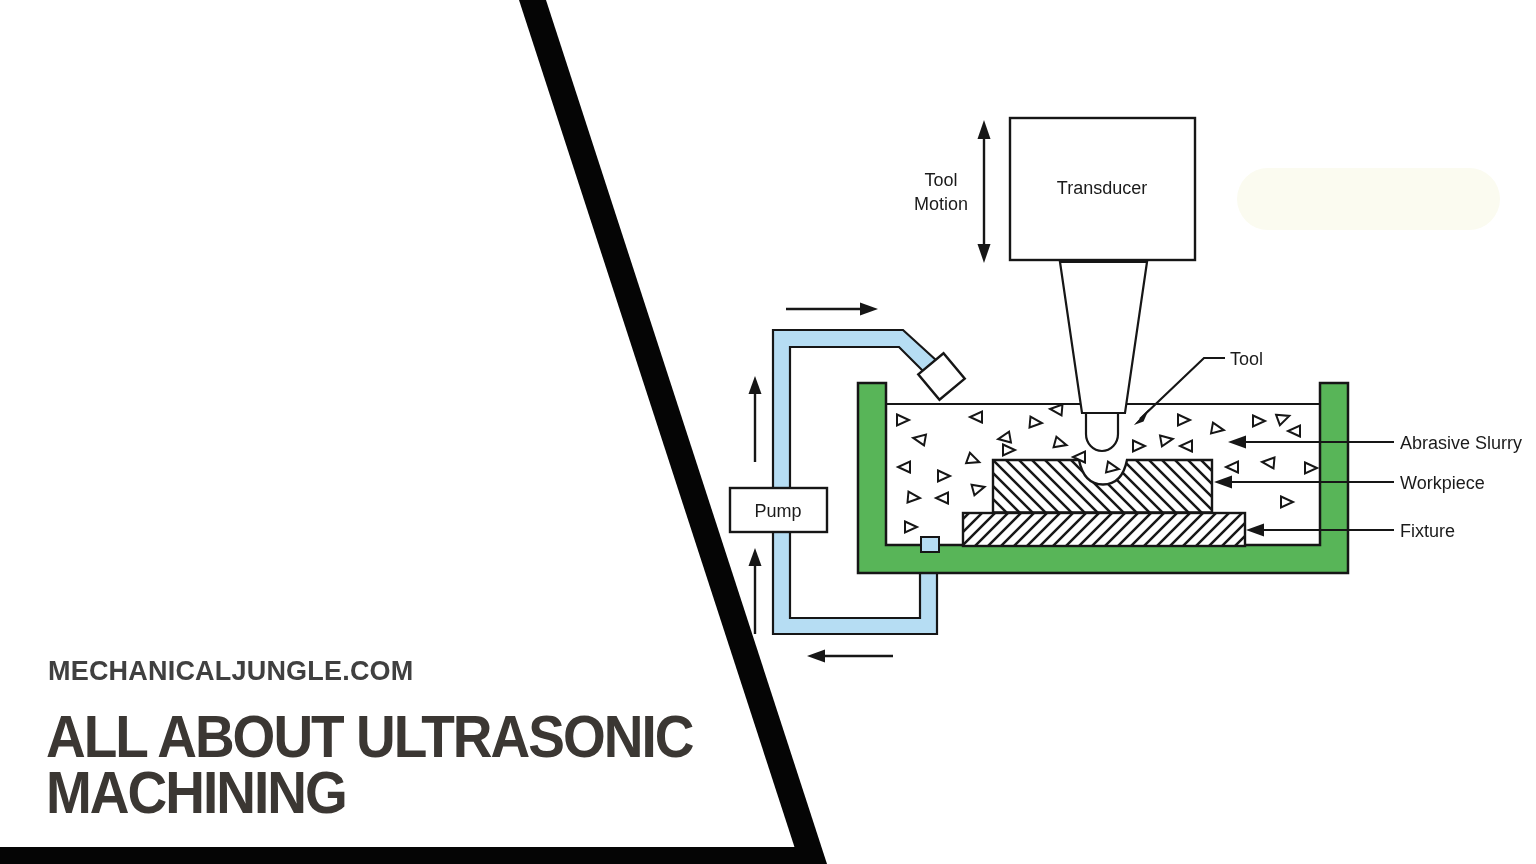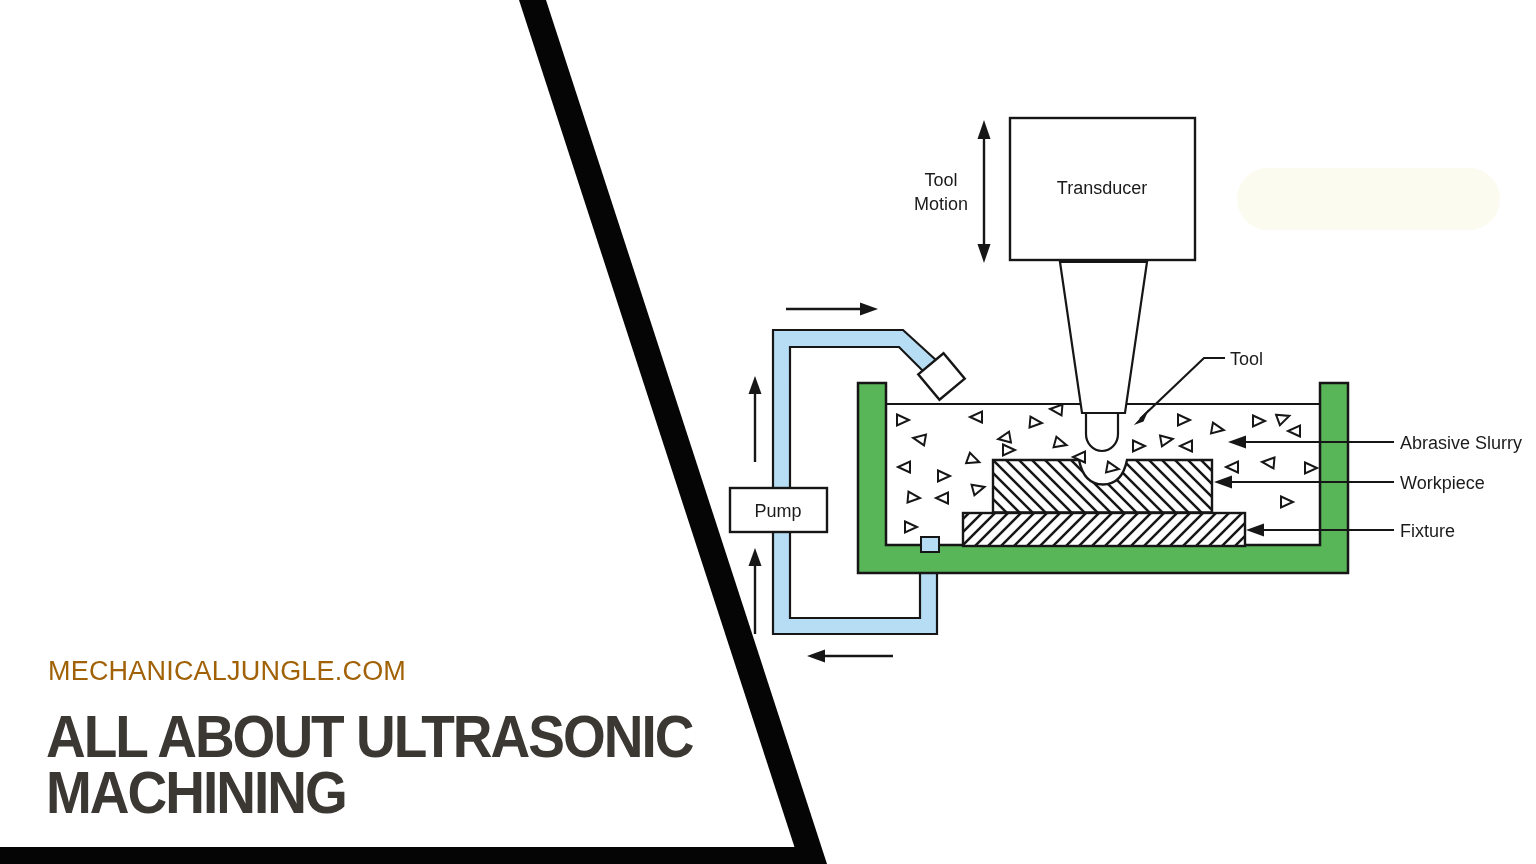--- a/index.html
+++ b/index.html
@@ -8,21 +8,21 @@
     font-family:"Liberation Sans", sans-serif;
   }
   .stage svg{position:absolute;left:0;top:0;}
   .diagram-label{
     font-family:"Liberation Sans", sans-serif;
     font-size:18px;fill:#1b1b1b;
   }
   .brand{position:absolute;left:0;top:0;width:700px;height:864px;pointer-events:none;}
   .site{
     position:absolute;left:48px;top:656px;
-    font-size:27px;font-weight:normal;letter-spacing:0.2px;color:#a16207;
+    font-size:27px;font-weight:bold;letter-spacing:0.2px;color:#404040;
   }
   .title-line{
     position:absolute;left:46px;
     font-size:55px;font-weight:bold;letter-spacing:-2px;color:#3b3733;
     transform:scaleY(1.08);transform-origin:left top;white-space:nowrap;
   }
   .title-line.l1{top:702px;}
   .title-line.l2{top:758px;}
 </style>
 </head>

